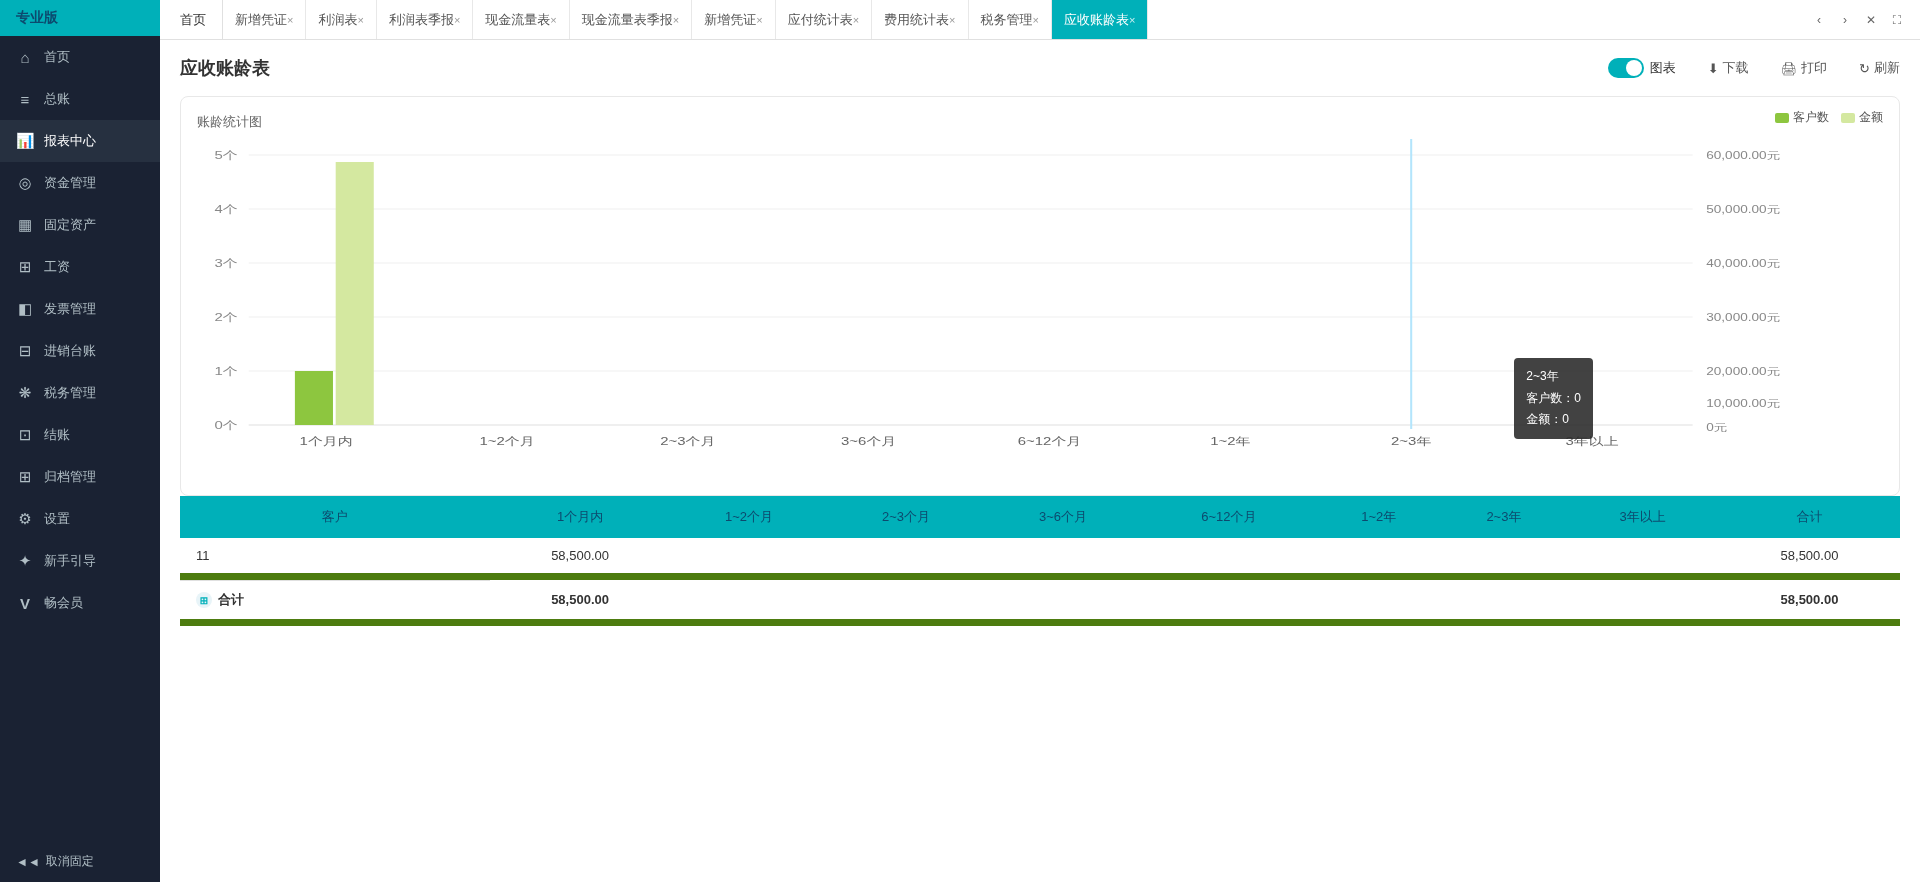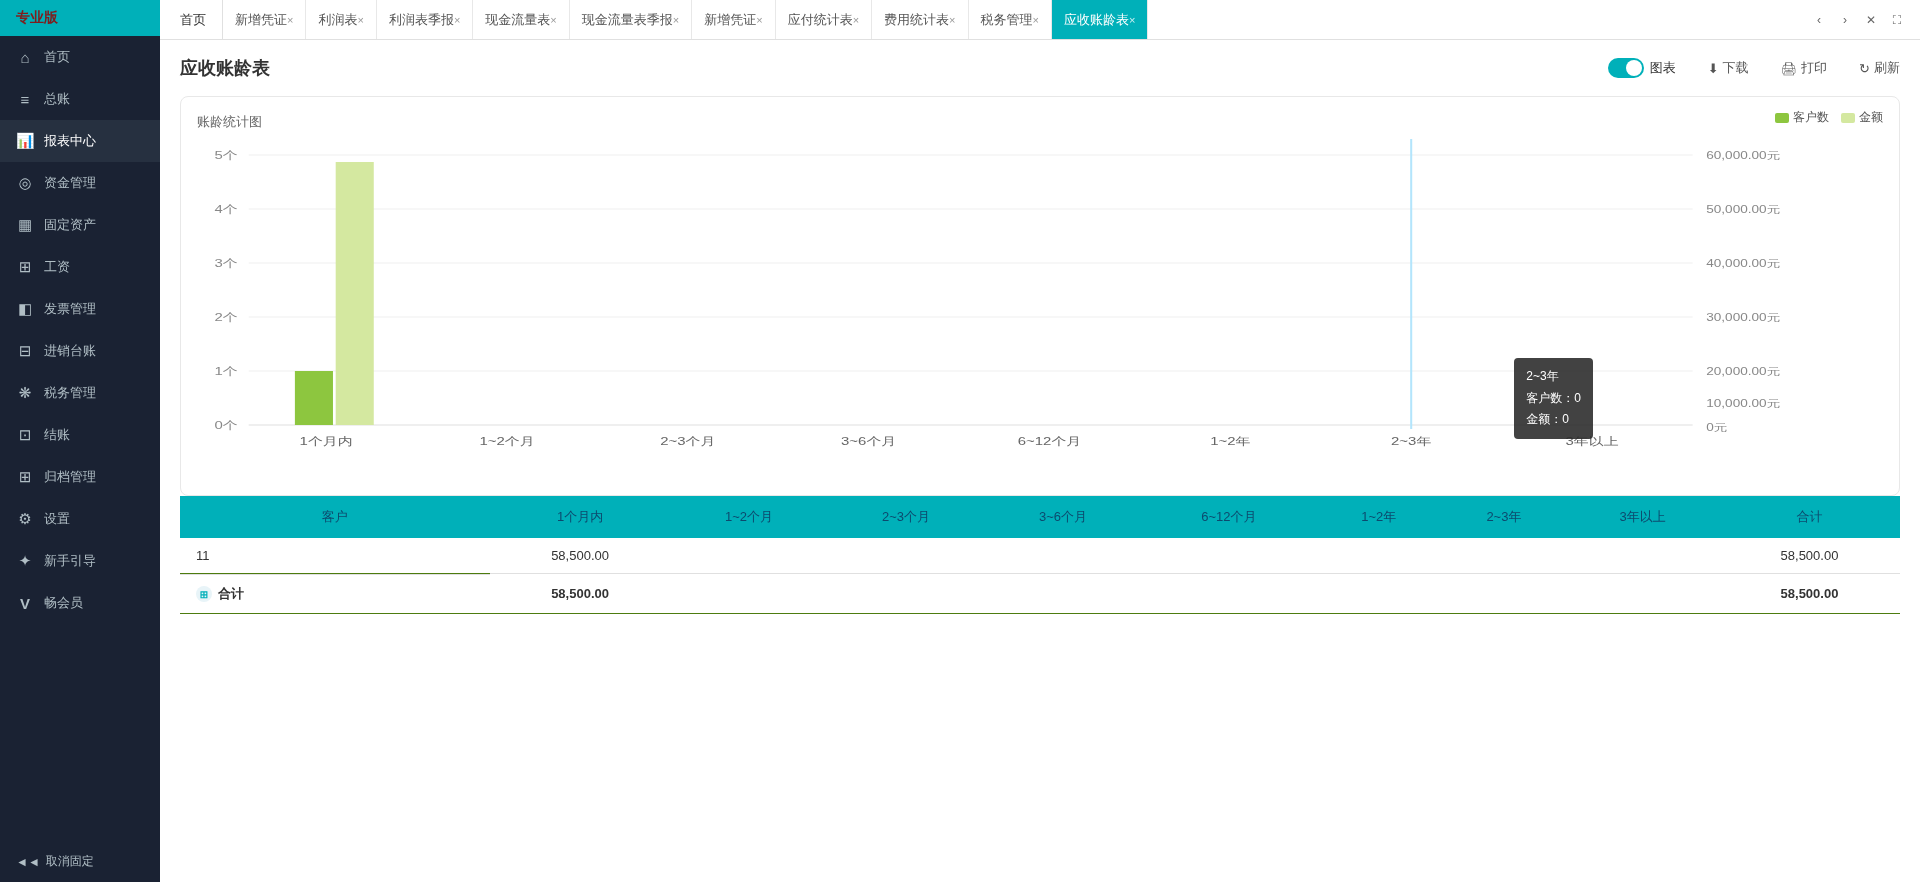--- a/index.html
+++ b/index.html
@@ -14,21 +14,21 @@
       flex-direction: column;
       flex-shrink: 0;
       height: 100%;
     }
     .sidebar-logo {
       background: #00b0b9;
       height: 36px;
       display: flex;
       align-items: center;
       padding: 0 16px;
-      color: #7f1d1d;
+      color: #0c4a6e;
       font-weight: bold;
       font-size: 14px;
     }
     .sidebar-item {
       display: flex;
       align-items: center;
       padding: 12px 16px;
       cursor: pointer;
       color: #b0bec5;
       font-size: 13px;
@@ -242,21 +242,21 @@
       color: #0c4a6e;
     }
     .data-table thead th {
       padding: 12px 8px;
       text-align: center;
       font-weight: normal;
       font-size: 13px;
       border: none;
     }
     .data-table tbody tr {
-      border-bottom: 1px solid #4d7c0f;
+      border-bottom: 7px solid #4d7c0f;
     }
     .data-table tbody td {
       padding: 10px 8px;
       text-align: center;
       font-size: 13px;
       color: #333;
     }
     .data-table tbody td:first-child {
       text-align: left;
       padding-left: 16px;

